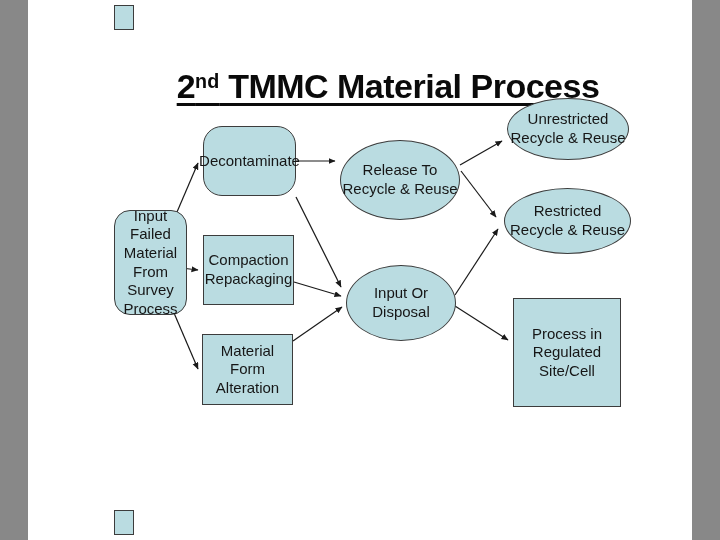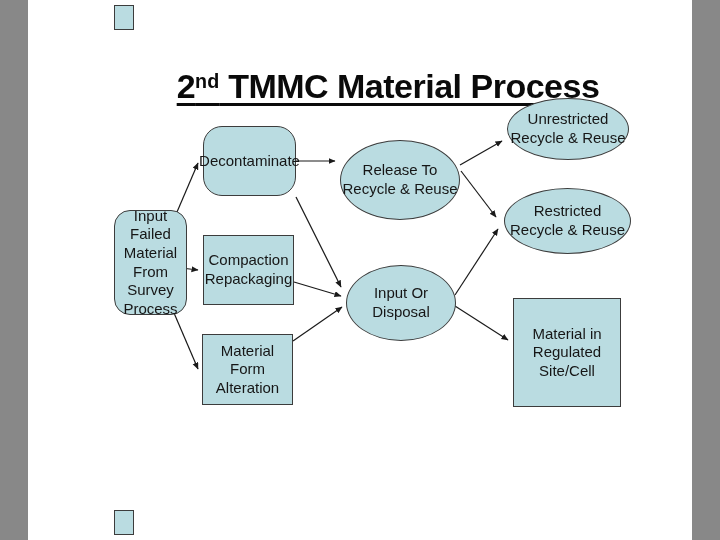--- a/index.html
+++ b/index.html
@@ -155,18 +155,18 @@
     <span class="node-label">Unrestricted
 Recycle &amp; Reuse</span>
   </div>
 
   <div id="node-restricted" class="node ellipse">
     <span class="node-label">Restricted
 Recycle &amp; Reuse</span>
   </div>
 
   <div id="node-disposal" class="node">
-    <span class="node-label">Material in
+    <span class="node-label">Process in
 Regulated
 Site/Cell</span>
   </div>
 
 </div>
 
 </body></html>

